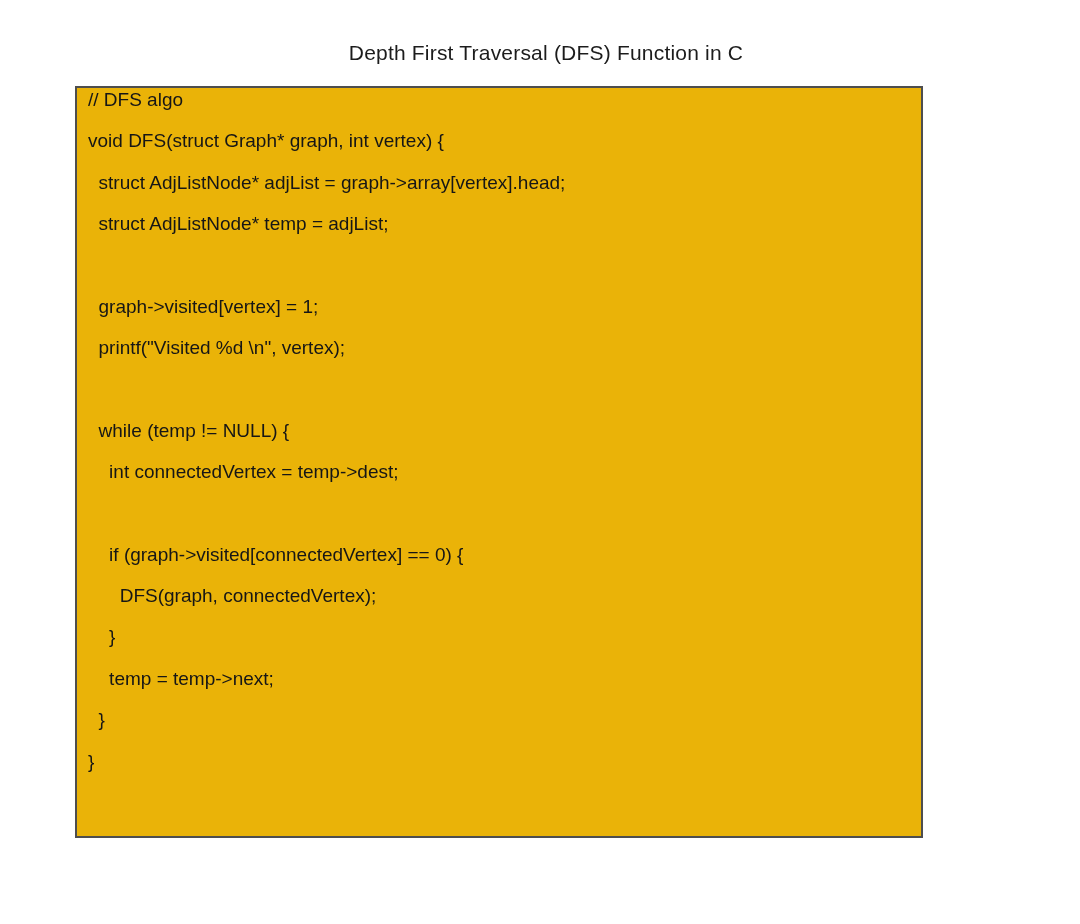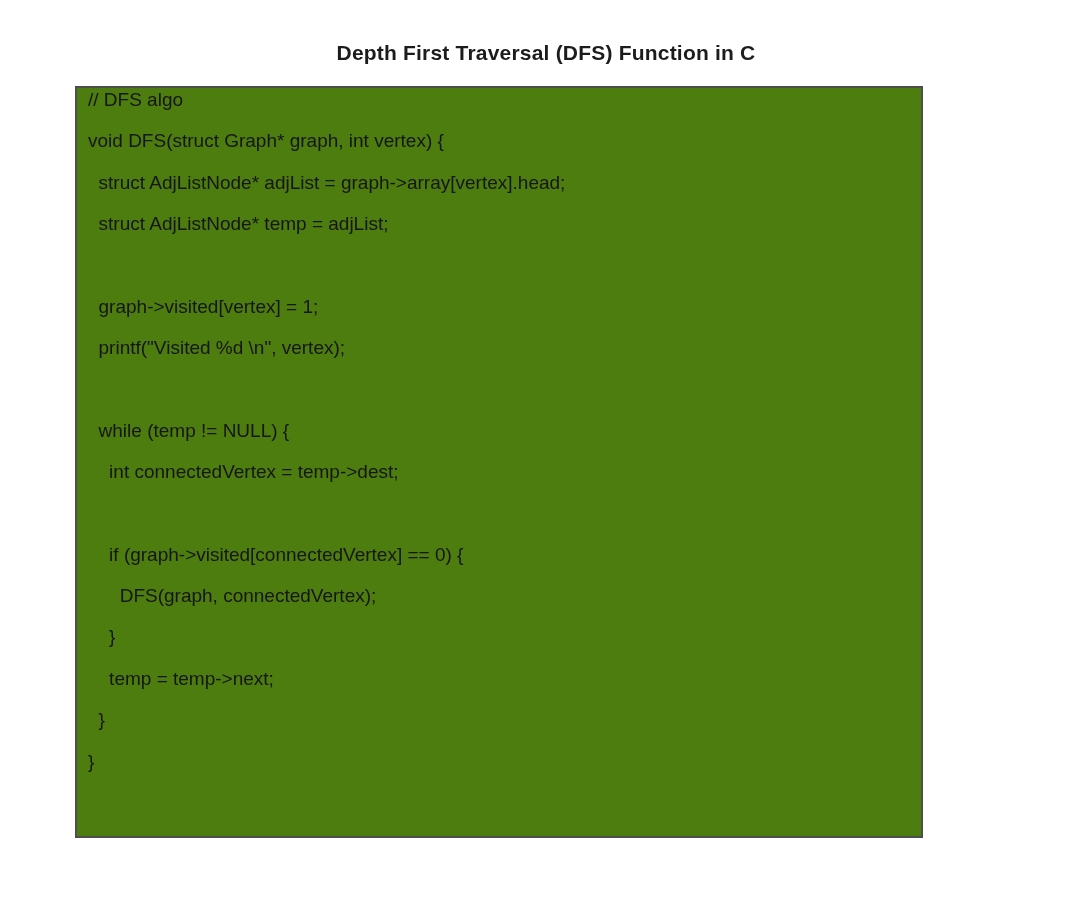--- a/index.html
+++ b/index.html
@@ -15,34 +15,34 @@
     color: #161616;
   }
   .page-title {
     position: absolute;
     top: 41px;
     left: 75px;
     width: 942px;
     margin: 0;
     text-align: center;
     font-size: 21px;
-    font-weight: 700;
+    font-weight: 400;
     line-height: 24px;
     color: #1c1c1c;
     letter-spacing: 0.2px;
   }
   .code-box {
     position: absolute;
     left: 75px;
     top: 86px;
     width: 848px;
     height: 752px;
     box-sizing: border-box;
     border: 2px solid #4e4e4e;
-    background: #4d7c0f;
+    background: #eab308;
   }
   .code-box pre {
     margin: -9px 0 0 0;
     padding: 0 10px 0 11px;
     font-family: "Liberation Sans", sans-serif;
     font-size: 19px;
     line-height: 41.35px;
     font-weight: 400;
     color: #161616;
     white-space: pre;

